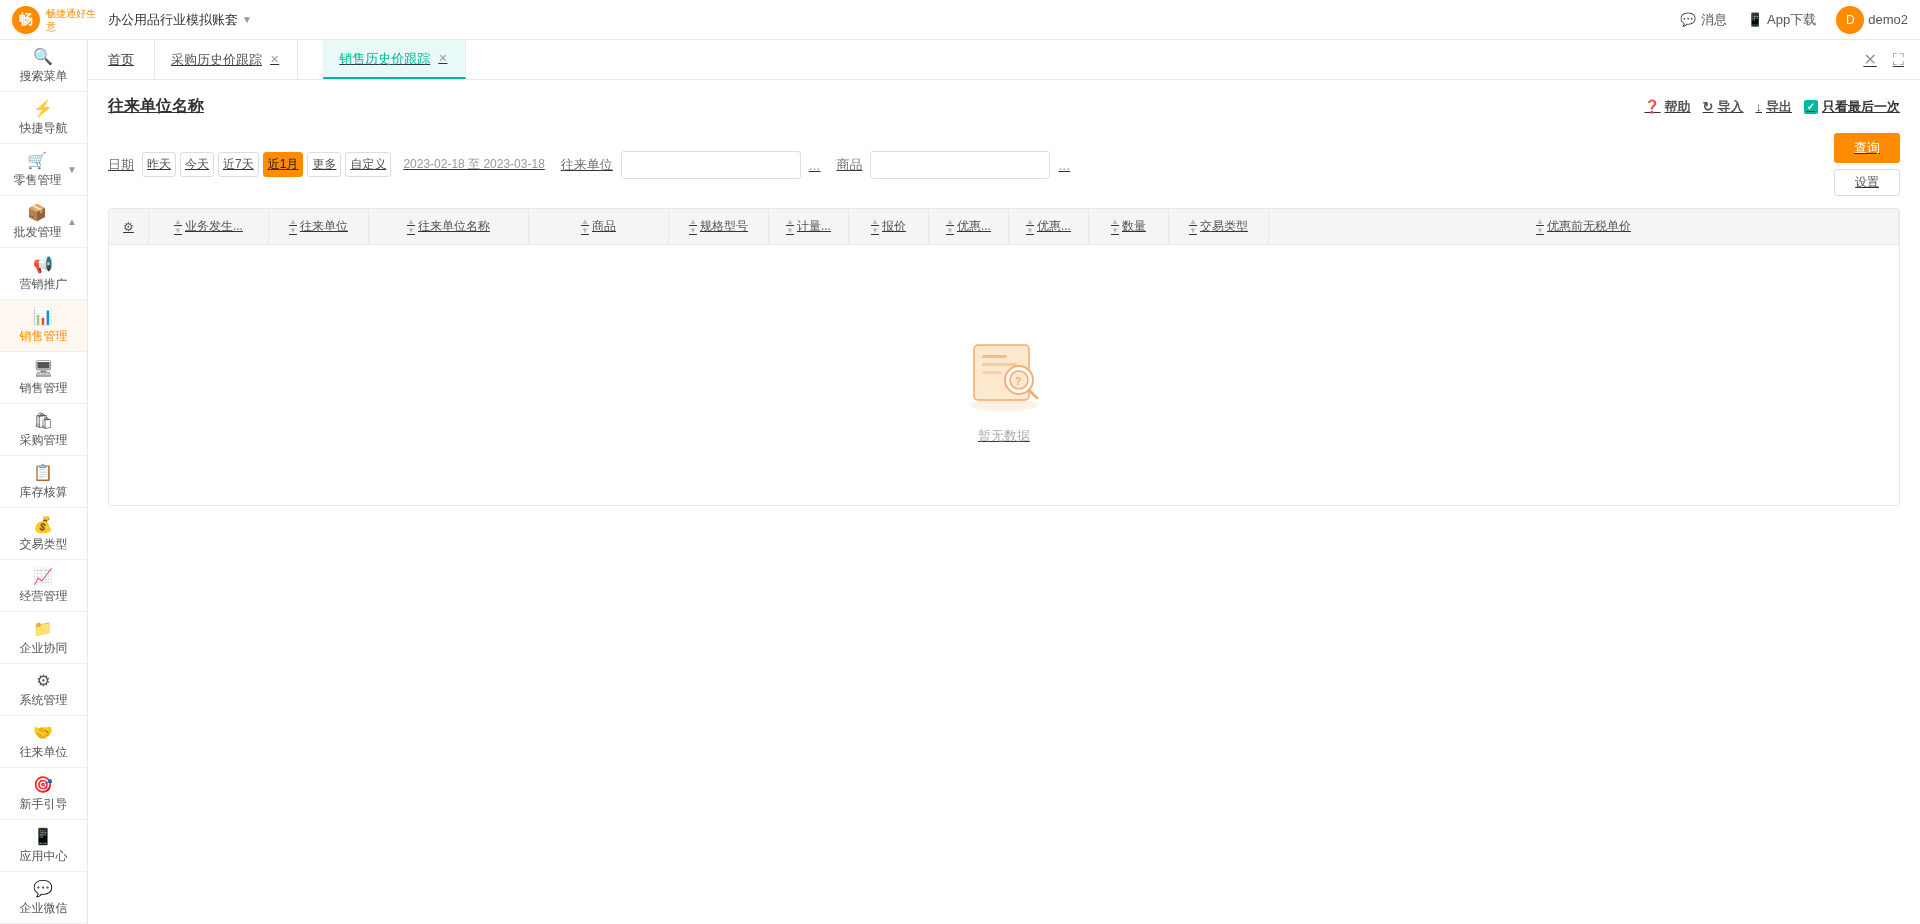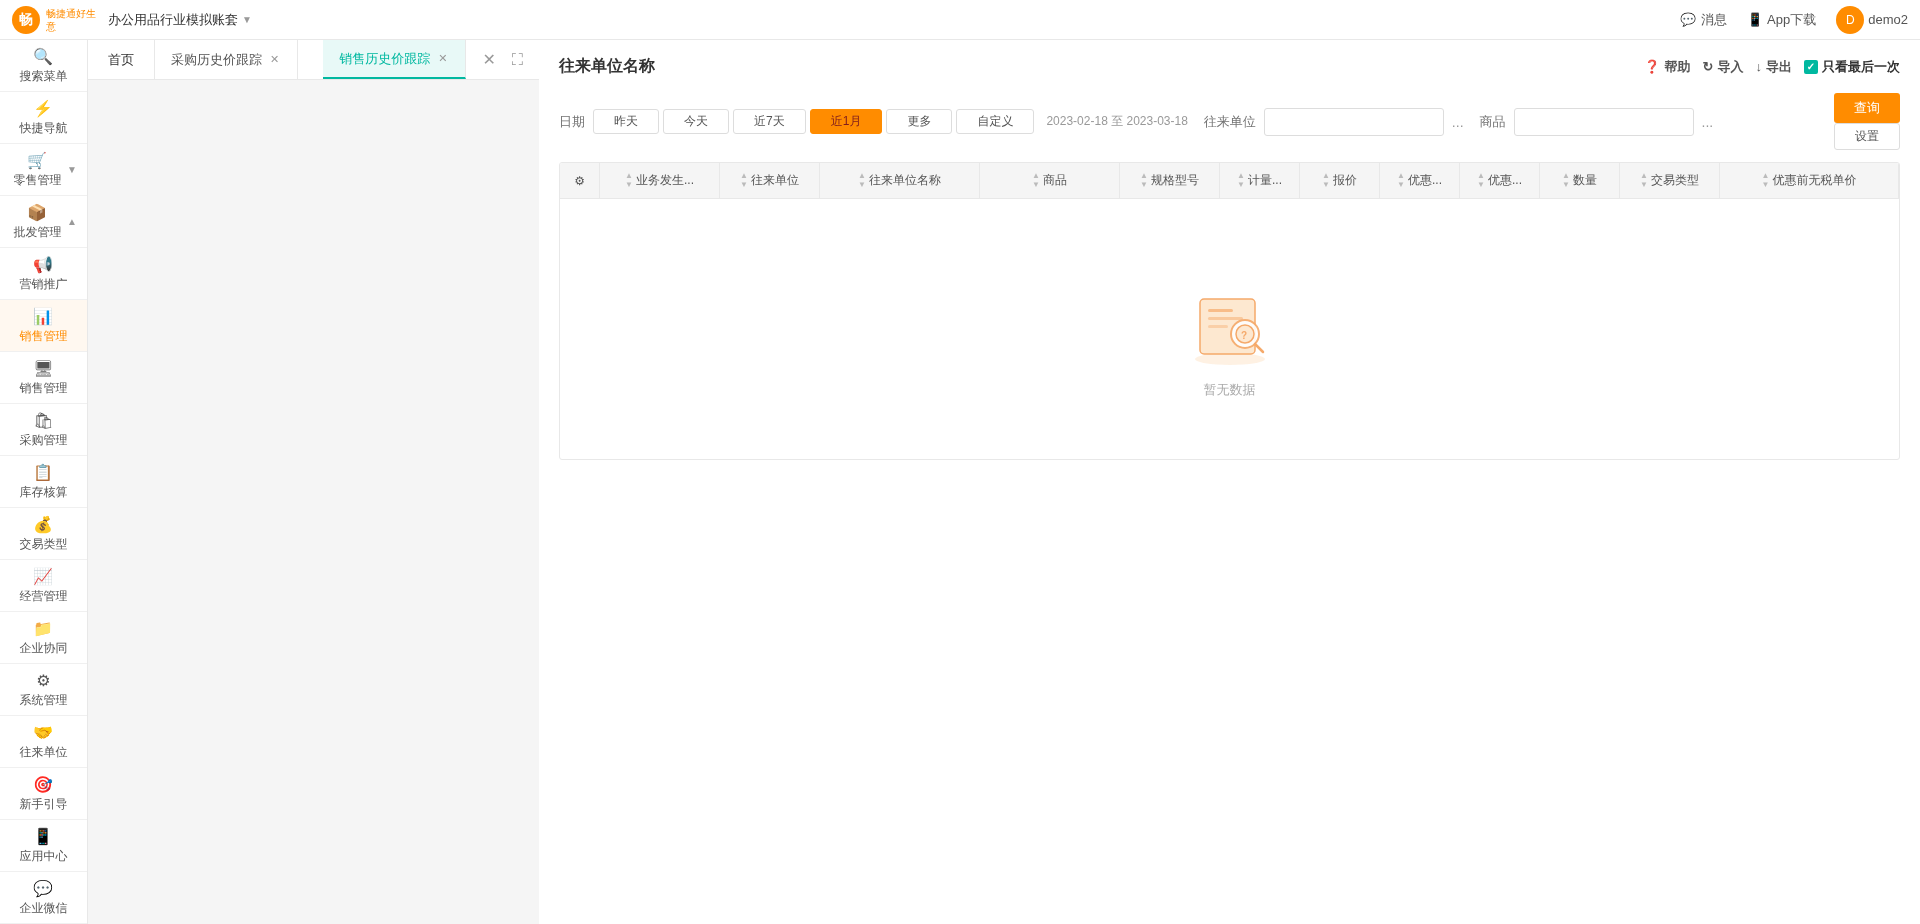--- a/index.html
+++ b/index.html
@@ -112,23 +112,24 @@
     }
     .sidebar-item.active { color: #ff8c00; background: #fff8f0; }
     .sidebar-arrow { font-size: 10px; color: #999; }
     .sidebar-icon { font-size: 16px; }
     .sidebar-label { font-size: 12px; }
 
     
     .content-area {
       flex: 1;
       display: flex;
-      flex-direction: row;
+      flex-direction: column;
       overflow: hidden;
       background: #f5f5f5;
+      text-decoration: underline;
     }
 
     
     .tab-bar {
       height: 40px;
       background: #fff;
       display: flex;
       align-items: stretch;
       border-bottom: 1px solid #e8e8e8;
       flex-shrink: 0;
@@ -246,31 +247,31 @@
       color: #737373;
       font-size: 13px;
       white-space: nowrap;
     }
     .date-buttons {
       display: flex;
       align-items: center;
       gap: 4px;
     }
     .date-btn {
-      padding: 3px 20px;
+      padding: 3px 4px;
       border: 1px solid #ddd;
       background: #fff;
       border-radius: 3px;
       cursor: pointer;
       font-size: 12px;
       color: #555;
     }
     .date-btn.active {
       background: #ff8c00;
-      color: #7f1d1d;
+      color: #0f172a;
       border-color: #ff8c00;
       text-align: right;
     }
     .date-range {
       font-size: 12px;
       color: #999;
       margin-left: 4px;
     }
     .filter-input {
       width: 180px;
@@ -284,20 +285,21 @@
     .filter-dots {
       color: #999;
       cursor: pointer;
       font-size: 14px;
     }
 
     
     .action-buttons {
       display: flex;
       flex-direction: column;
+      gap: 6px;
       margin-left: auto;
       align-self: flex-start;
     }
     .btn-query {
       padding: 6px 20px;
       background: #ff8c00;
       color: white;
       border: none;
       border-radius: 3px;
       cursor: pointer;

